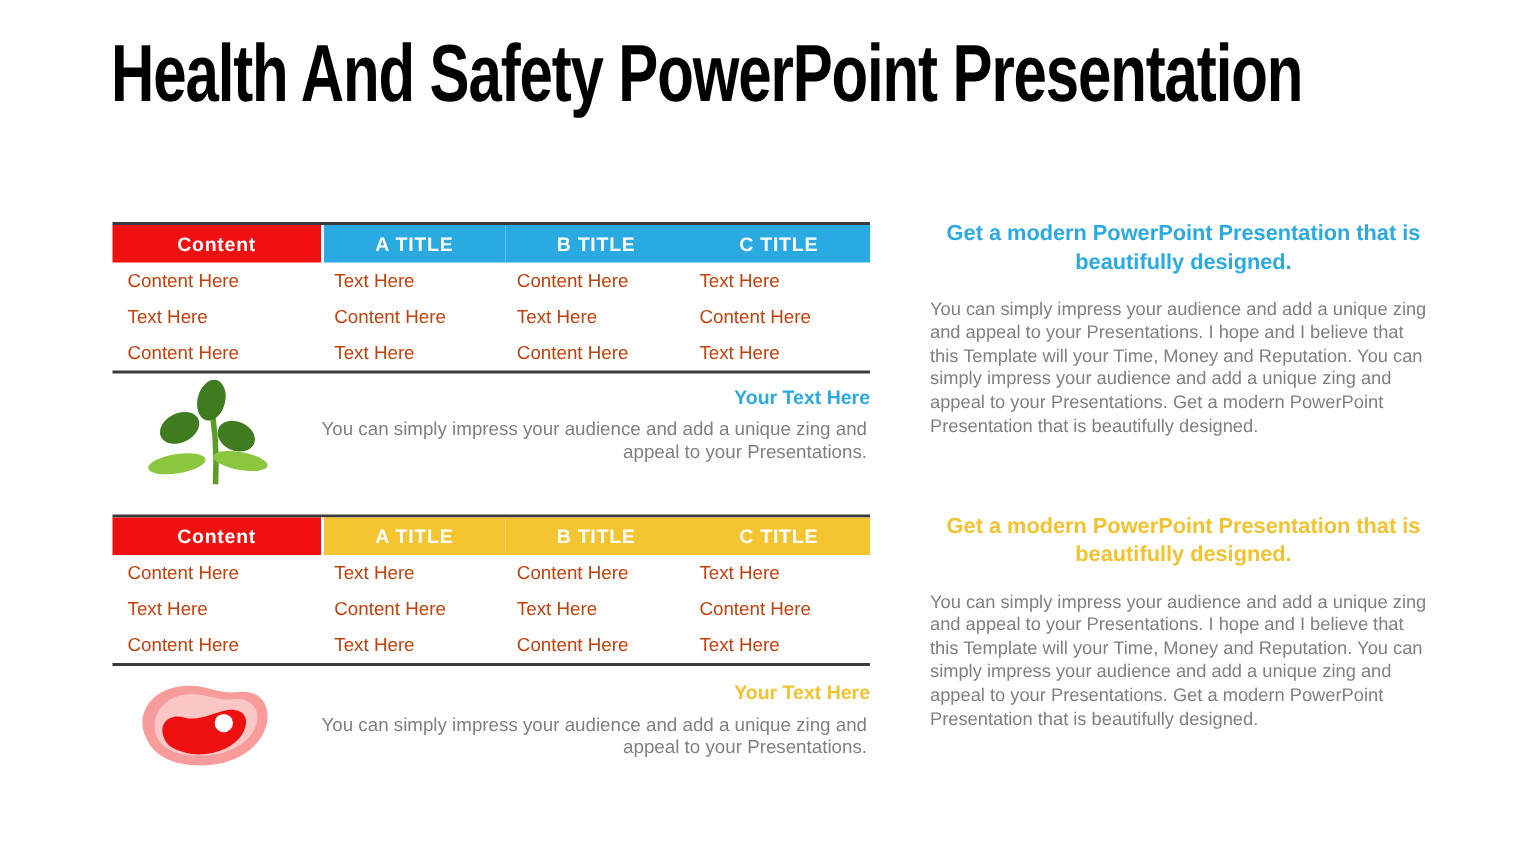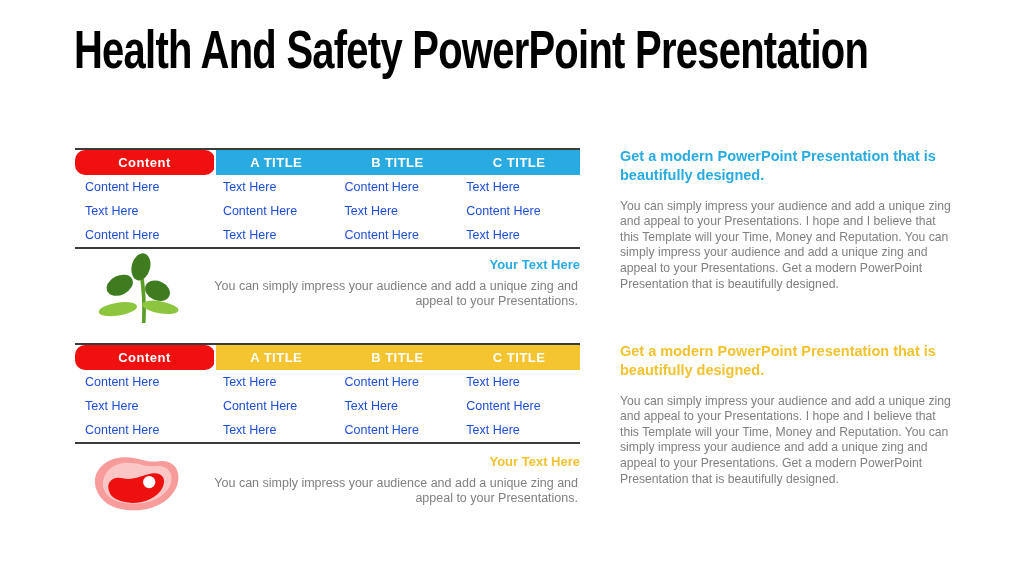--- a/index.html
+++ b/index.html
@@ -17,37 +17,37 @@
     position:absolute; left:75px; width:505px;
     border-top:2px solid #3b3b3b; border-bottom:2px solid #3b3b3b;
   }
   .t1 { top:148px; }
   .t2 { top:343px; }
   table.tbl { width:100%; border-collapse:collapse; table-layout:fixed; }
   .tbl th {
     height:25px; padding:0; font-size:13px; font-weight:bold;
     color:#ffffff; text-align:center; letter-spacing:0.5px;
   }
-  .tbl th.c0 { width:27.5%; background:#F01010; border-right:2px solid #ffffff;border-radius:10px; }
+  .tbl th.c0 { width:27.5%; background:#F01010; border-right:2px solid #ffffff; }
   .tbl.blue th.ct { background:#29ABE2; }
   .tbl.yellow th.ct { background:#F5C431; }
   .tbl td {
-    height:24px; padding:0 0 0 8px; font-size:12.5px; color:#1d4ed8;
+    height:24px; padding:0 0 0 8px; font-size:12.5px; color:#c2410c;
     text-align:left; white-space:nowrap; overflow:hidden;
   }
   .tbl td:first-child { padding-left:10px; }
   .note { position:absolute; }
   .icon-box { position:absolute; }
   .note-text { position:absolute; left:196px; top:0; width:384px;text-align:right; }
   .note-head { margin:0 0 7px 0; font-size:13px; font-weight:bold; }
   .note-body { margin:0; font-size:12.5px; line-height:1.2; color:#808080; width:382px; }
   .blue-text { color:#29ABE2; }
   .yellow-text { color:#F2C230; }
   .right-sec { position:absolute; left:620px; width:338px; }
-  .right-sec h2 { margin:0 0 13px 0; font-size:14.5px; font-weight:bold; line-height:1.33; }
+  .right-sec h2 { margin:0 0 13px 0; font-size:14.5px; font-weight:bold; line-height:1.33;text-align:center; }
   .right-sec p { margin:0; font-size:12.2px; line-height:1.28; color:#808080; }
 </style>
 </head>
 <body>
 
 <div class="slide">
 
   <h1 class="title">Health And Safety PowerPoint Presentation</h1>
 
   <div class="tbl-wrap t1">

